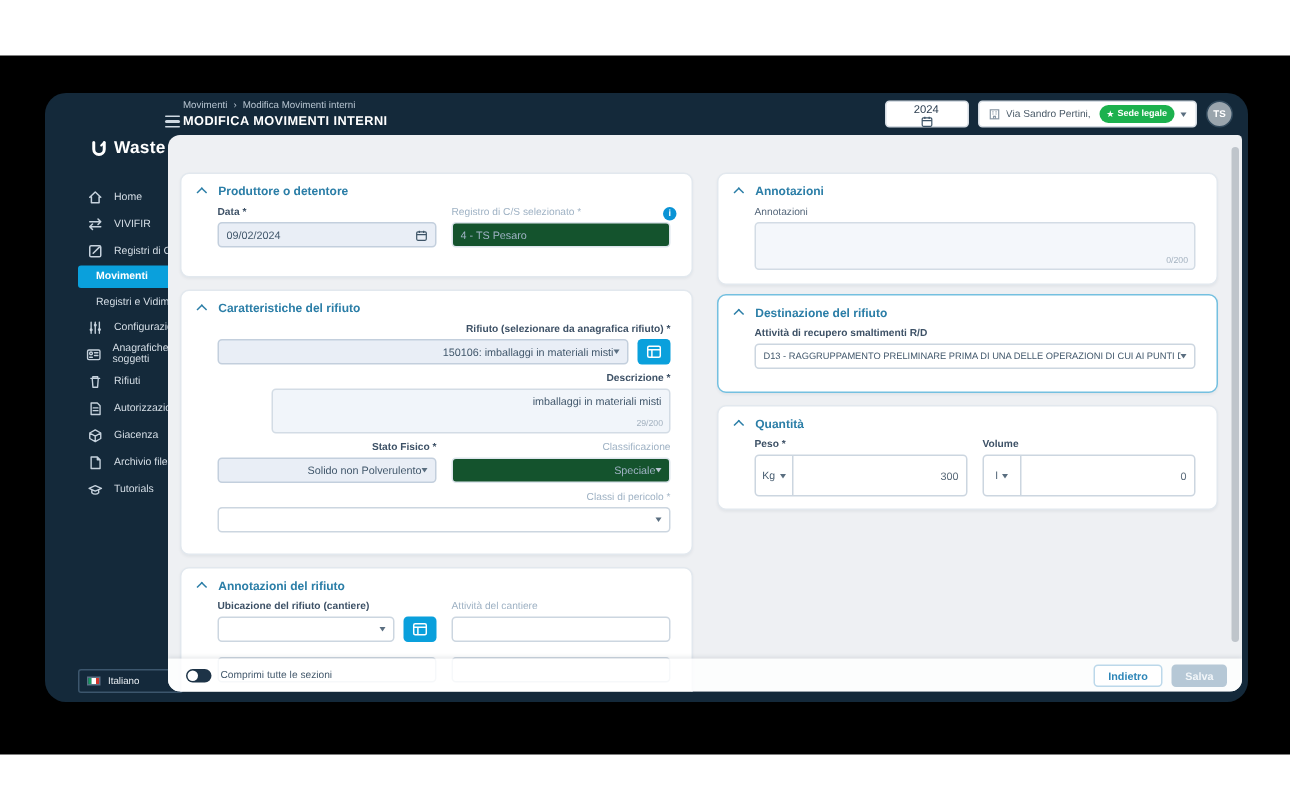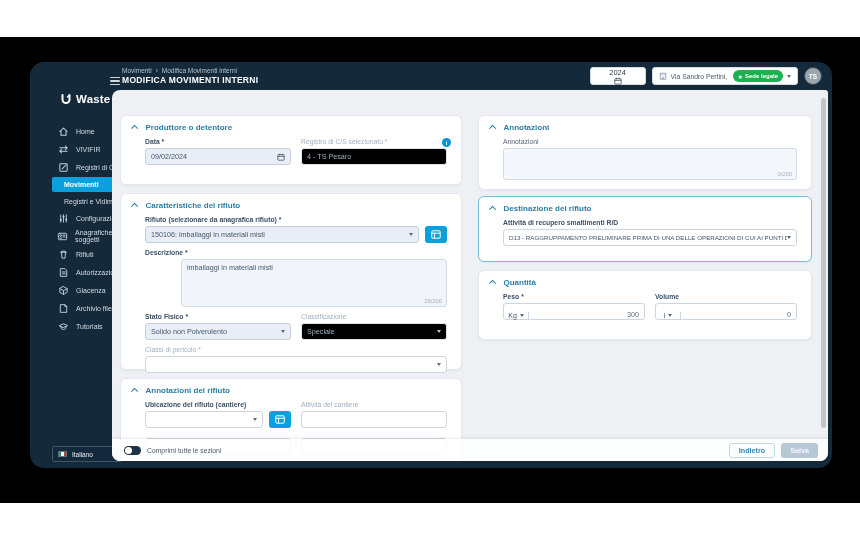--- a/index.html
+++ b/index.html
@@ -91,38 +91,38 @@
   .row { display: flex; gap: 10px; }
   .f { flex: 1; min-width: 0; }
   .lbl { font-size: 6.8px; font-weight: bold; color: #3d5166; margin-bottom: 3px; white-space: nowrap; }
   .lbl.muted { color: #9fb2c4; font-weight: normal; }
   .inp {
     height: 17px; border: 1px solid #ccd6e0; border-radius: 3px; background: #fff;
     display: flex; align-items: center; padding: 0 5px; font-size: 7.2px; color: #42586c;
     position: relative;
   }
   .inp.filled { background: #e9eef6; border-color: #c3cfdd; }
-  .inp.disabled { background: #000000; color: #9fb2c4; border-color: #dde5ec; }
+  .inp.disabled { background: #14532d; color: #9fb2c4; border-color: #dde5ec; }
   .inp .val { flex: 1; overflow: hidden; white-space: nowrap; }
   .inp .val.tiny { font-size: 6.2px; }
   .ta {
     border: 1px solid #d3dce5; border-radius: 3px; background: #f1f5fa; position: relative;
     padding: 3px 5px; font-size: 7.2px; color: #42586c;
   }
   .counter { position: absolute; right: 4px; bottom: 2px; font-size: 5.8px; color: #a3b1bf; }
   .sq-btn {
     width: 22px; height: 17px; background: #0aa0dc; border-radius: 3px; flex: none;
     display: flex; align-items: center; justify-content: center; cursor: pointer;
   }
   .info-dot {
     position: absolute; right: 10px; top: 22px; width: 9px; height: 9px; border-radius: 50%;
     background: #0a93d5; color: #fff; font-size: 6px; font-weight: bold;
     display: flex; align-items: center; justify-content: center; cursor: pointer;
   }
-  .group { display: flex; height: 17px; border: 1px solid #ccd6e0; border-radius: 3px; background: #fff; align-items: flex-end; }
+  .group { display: flex; height: 28px; border: 1px solid #ccd6e0; border-radius: 3px; background: #fff; }
   .group .unit { width: 25px; border-right: 1px solid #ccd6e0; display: flex; align-items: center; justify-content: center; gap: 3px; font-size: 7px; color: #42586c; cursor: pointer; }
   .group .num { flex: 1; display: flex; align-items: center; justify-content: flex-end; padding-right: 5px; font-size: 7.2px; color: #5a6b7a; }
   .mt { margin-top: 6px; }
   
   .foot {
     position: absolute; left: 0; right: 0; bottom: 0; height: 22px;
     background: rgba(255,255,255,.82); box-shadow: 0 -1px 3px rgba(20,40,60,.10);
     display: flex; align-items: center; justify-content: space-between; padding: 0 10px 0 12px;
   }
   .tog-wrap { display: flex; align-items: center; gap: 6px; }
@@ -333,41 +333,41 @@
           <div class="f">
             <div class="lbl muted">Registro di C/S selezionato *</div>
             <div class="inp disabled">
               <span class="val">4 - TS Pesaro</span>
             </div>
           </div>
         </div>
       </div>
     </div>
 
-    <div class="card" style="left:8px; top:103px; width:342px; height:177px;">
+    <div class="card" style="left:8px; top:103px; width:342px; height:177px;text-align:right;">
       <div class="card-title">
         <span class="chevup"></span>
         <span class="sec-ttl">Caratteristiche del rifiuto</span>
       </div>
       <div class="cbody">
         <div class="lbl">Rifiuto (selezionare da anagrafica rifiuto) *</div>
         <div class="row" style="gap:6px;">
           <div class="inp filled f">
             <span class="val">150106: imballaggi in materiali misti</span>
             <span class="caret"></span>
           </div>
           <div class="sq-btn">
             <svg width="10" height="9" viewBox="0 0 10 9" fill="none" stroke="#ffffff" stroke-width="1">
                 <rect x="0.8" y="0.8" width="8.4" height="7.4" rx="1"></rect>
                 <path d="M0.8 3.2 H9.2 M3.6 3.2 V8.2"></path>
               </svg>
           </div>
         </div>
         <div class="lbl mt">Descrizione *</div>
-        <div class="ta" style="height:48px;margin-left:36px;">
+        <div class="ta" style="height:30px;margin-left:36px;">
           <span>imballaggi in materiali misti</span>
           <span class="counter">29/200</span>
         </div>
         <div class="row mt">
           <div class="f">
             <div class="lbl">Stato Fisico *</div>
             <div class="inp filled">
               <span class="val">Solido non Polverulento</span>
               <span class="caret"></span>
             </div>

